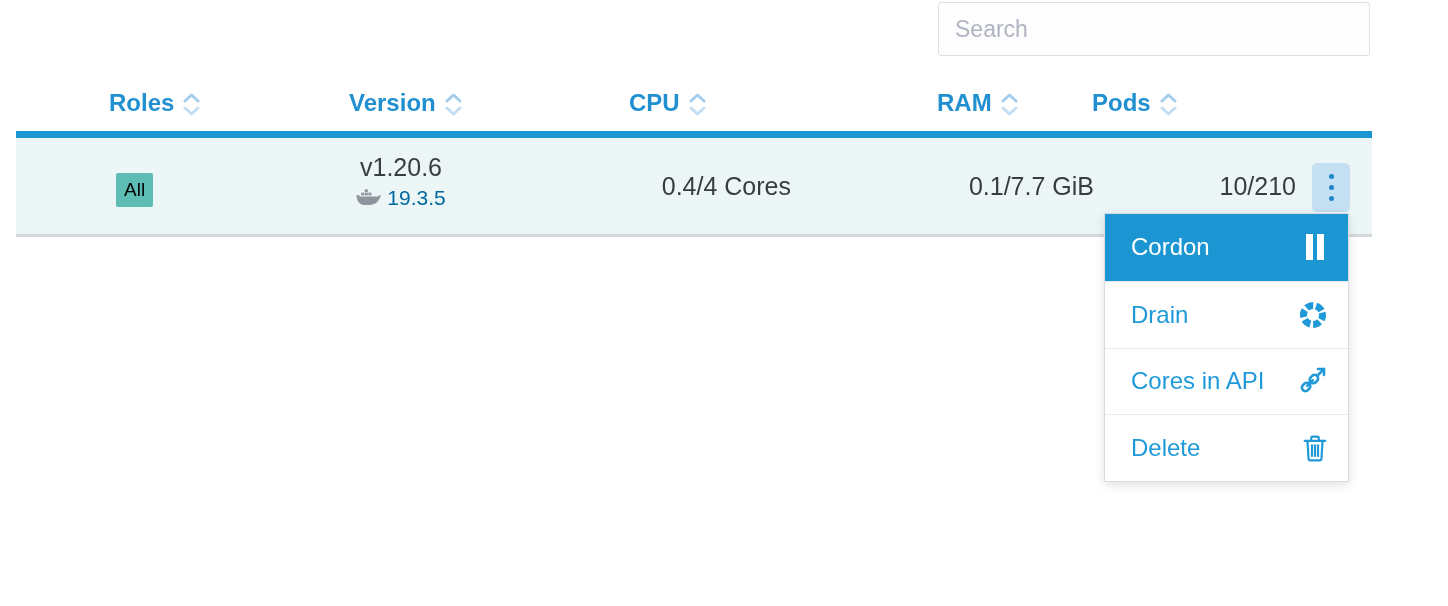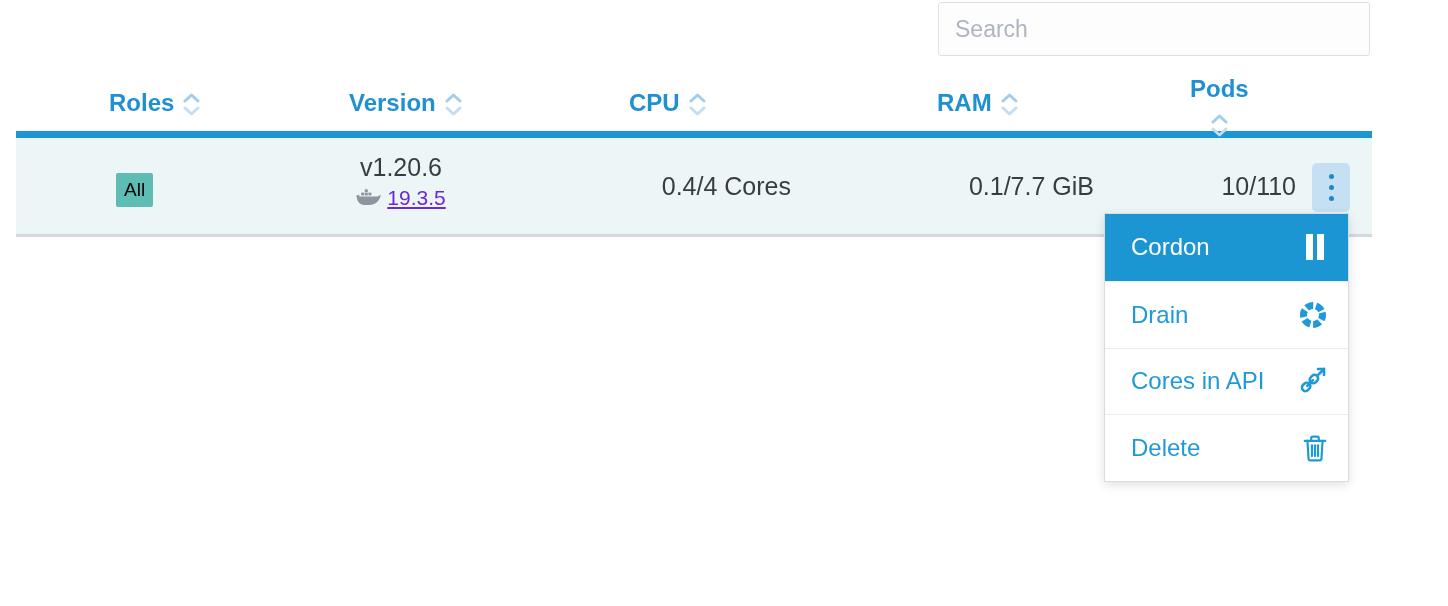--- a/index.html
+++ b/index.html
@@ -17,34 +17,34 @@
   
   .thead{
     position:absolute;left:0;top:75px;width:1356px;height:56px;
     border-bottom:7px solid #1b96d3;
   }
   .th{
     position:absolute;top:0;height:56px;display:flex;align-items:center;gap:9px;
     color:#2090d0;font-size:24px;font-weight:600;cursor:pointer;
   }
   .th-roles{left:93px;} .th-version{left:333px;} .th-cpu{left:613px;}
-  .th-ram{left:921px;} .th-pods{left:1174px;flex-direction:column;}
+  .th-ram{left:921px;} .th-pods{left:1076px;}
   .sort{display:flex;flex-direction:column;gap:3px;margin-top:2px;}
   
   .trow{
     position:absolute;left:0;top:138px;width:1356px;height:96px;
     background:#ecf6f6;border-bottom:3px solid #d5d8dc;
   }
   .badge{
     position:absolute;left:100px;top:35px;height:34px;padding:0 8px;
     background:#5dbcb4;color:#000000;font-size:19px;display:flex;align-items:center;border-radius:2px;
   }
   .version-block{position:absolute;left:325px;top:13px;width:120px;text-align:center;}
   .version-main{font-size:25px;color:#383d41;line-height:32px;}
-  .version-sub{display:flex;align-items:center;justify-content:center;gap:6px;color:#6d28d9;font-size:21px;line-height:30px;text-decoration:underline;}
+  .version-sub{display:flex;align-items:center;justify-content:center;gap:6px;color:#0369a1;font-size:21px;line-height:30px;}
   .cell-val{position:absolute;top:0;height:96px;display:flex;align-items:center;font-size:25px;color:#383d41;}
   .val-cpu{right:581px;} .val-ram{right:278px;} .val-pods{right:76px;}
   .action-btn{
     position:absolute;left:1296px;top:25px;width:38px;height:49px;border-radius:5px;
     background:#c4e0f2;border:none;cursor:pointer;display:flex;flex-direction:column;
     align-items:center;justify-content:center;gap:6px;padding:0;
   }
   .dot{width:5px;height:5px;border-radius:50%;background:#1f86c9;}
   
   .menu{
@@ -142,21 +142,21 @@
             <path d="M0.8 7.5h19.6c1.8 0 3-.9 3.6-1.6.3-.3.8 0 .7.4-.9 5-4.6 9.6-11.3 9.6H8.2C4 15.9.8 12.5.8 7.5z"></path>
             <path d="M0 7.2c1-1.4 2.8-1.6 3.8-.5L2.2 9 0 7.2z"></path>
           </svg>
         </span>
         <span>19.3.5</span>
       </div>
     </div>
 
     <div class="cell-val val-cpu">0.4/4 Cores</div>
     <div class="cell-val val-ram">0.1/7.7 GiB</div>
-    <div class="cell-val val-pods">10/110</div>
+    <div class="cell-val val-pods">10/210</div>
 
     <button class="action-btn" aria-label="actions">
       <span class="dot"></span>
       <span class="dot"></span>
       <span class="dot"></span>
     </button>
   </div>
 
   <div class="menu">
 

